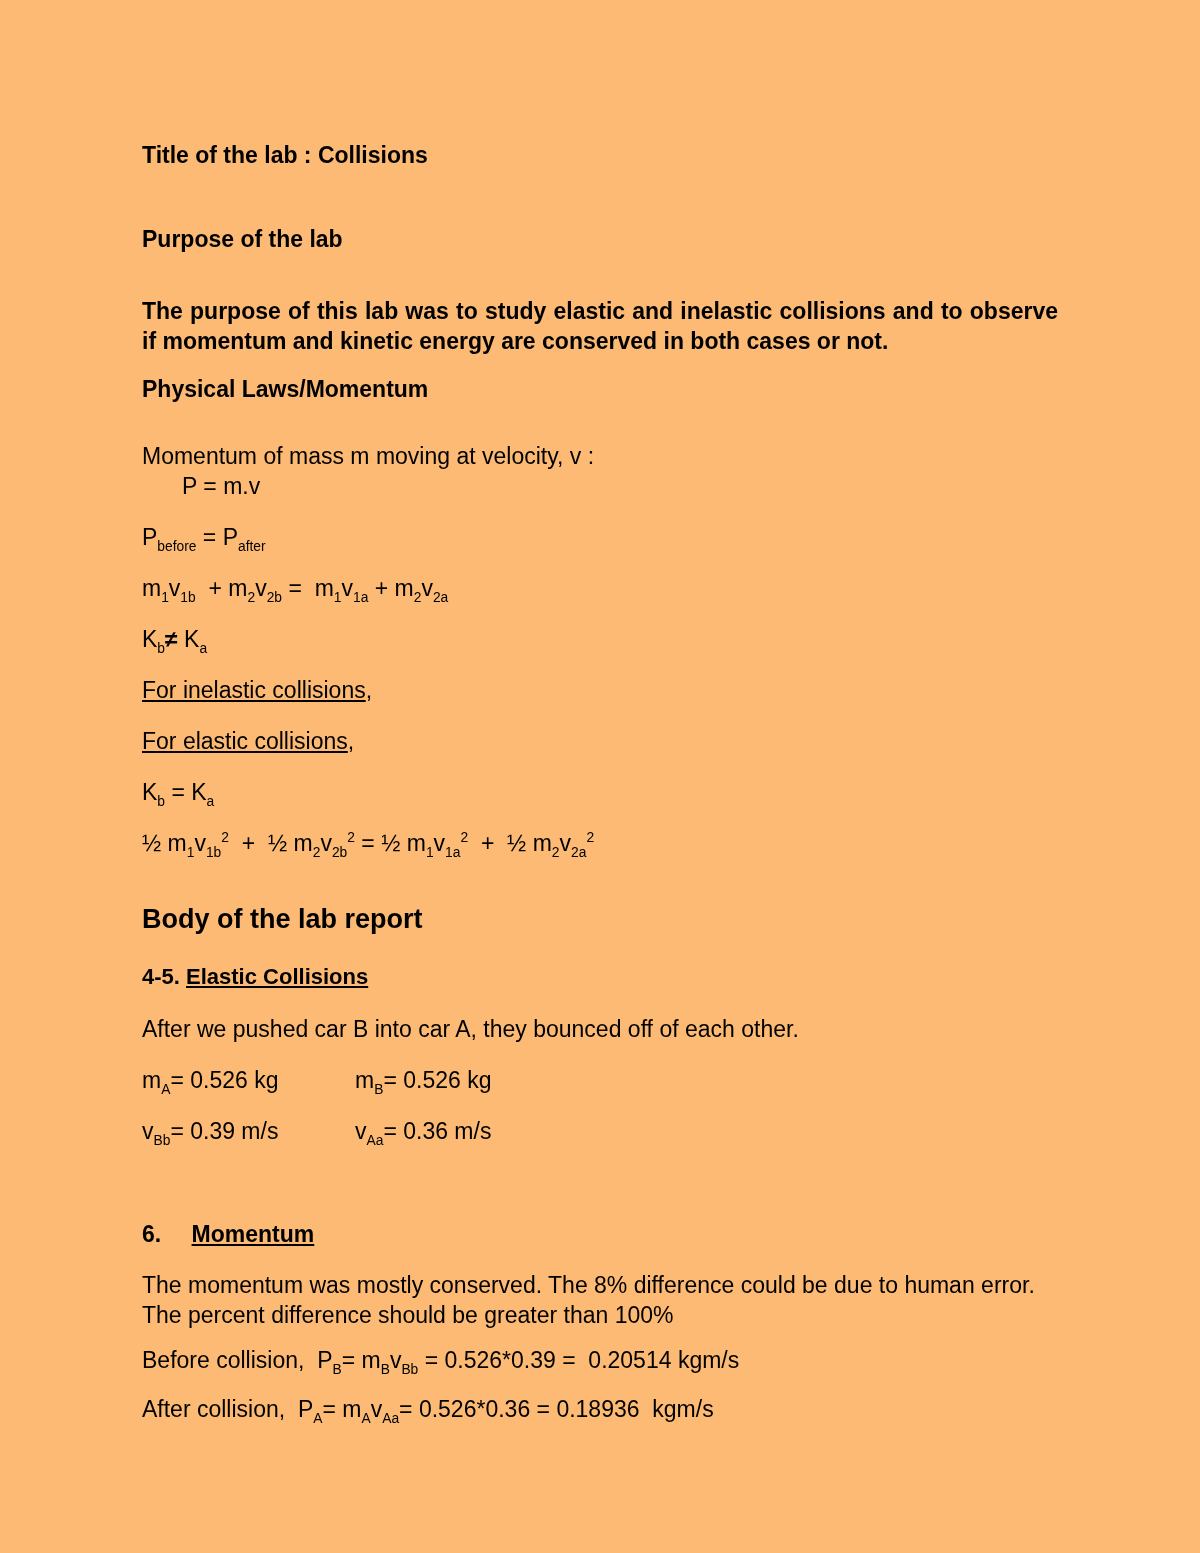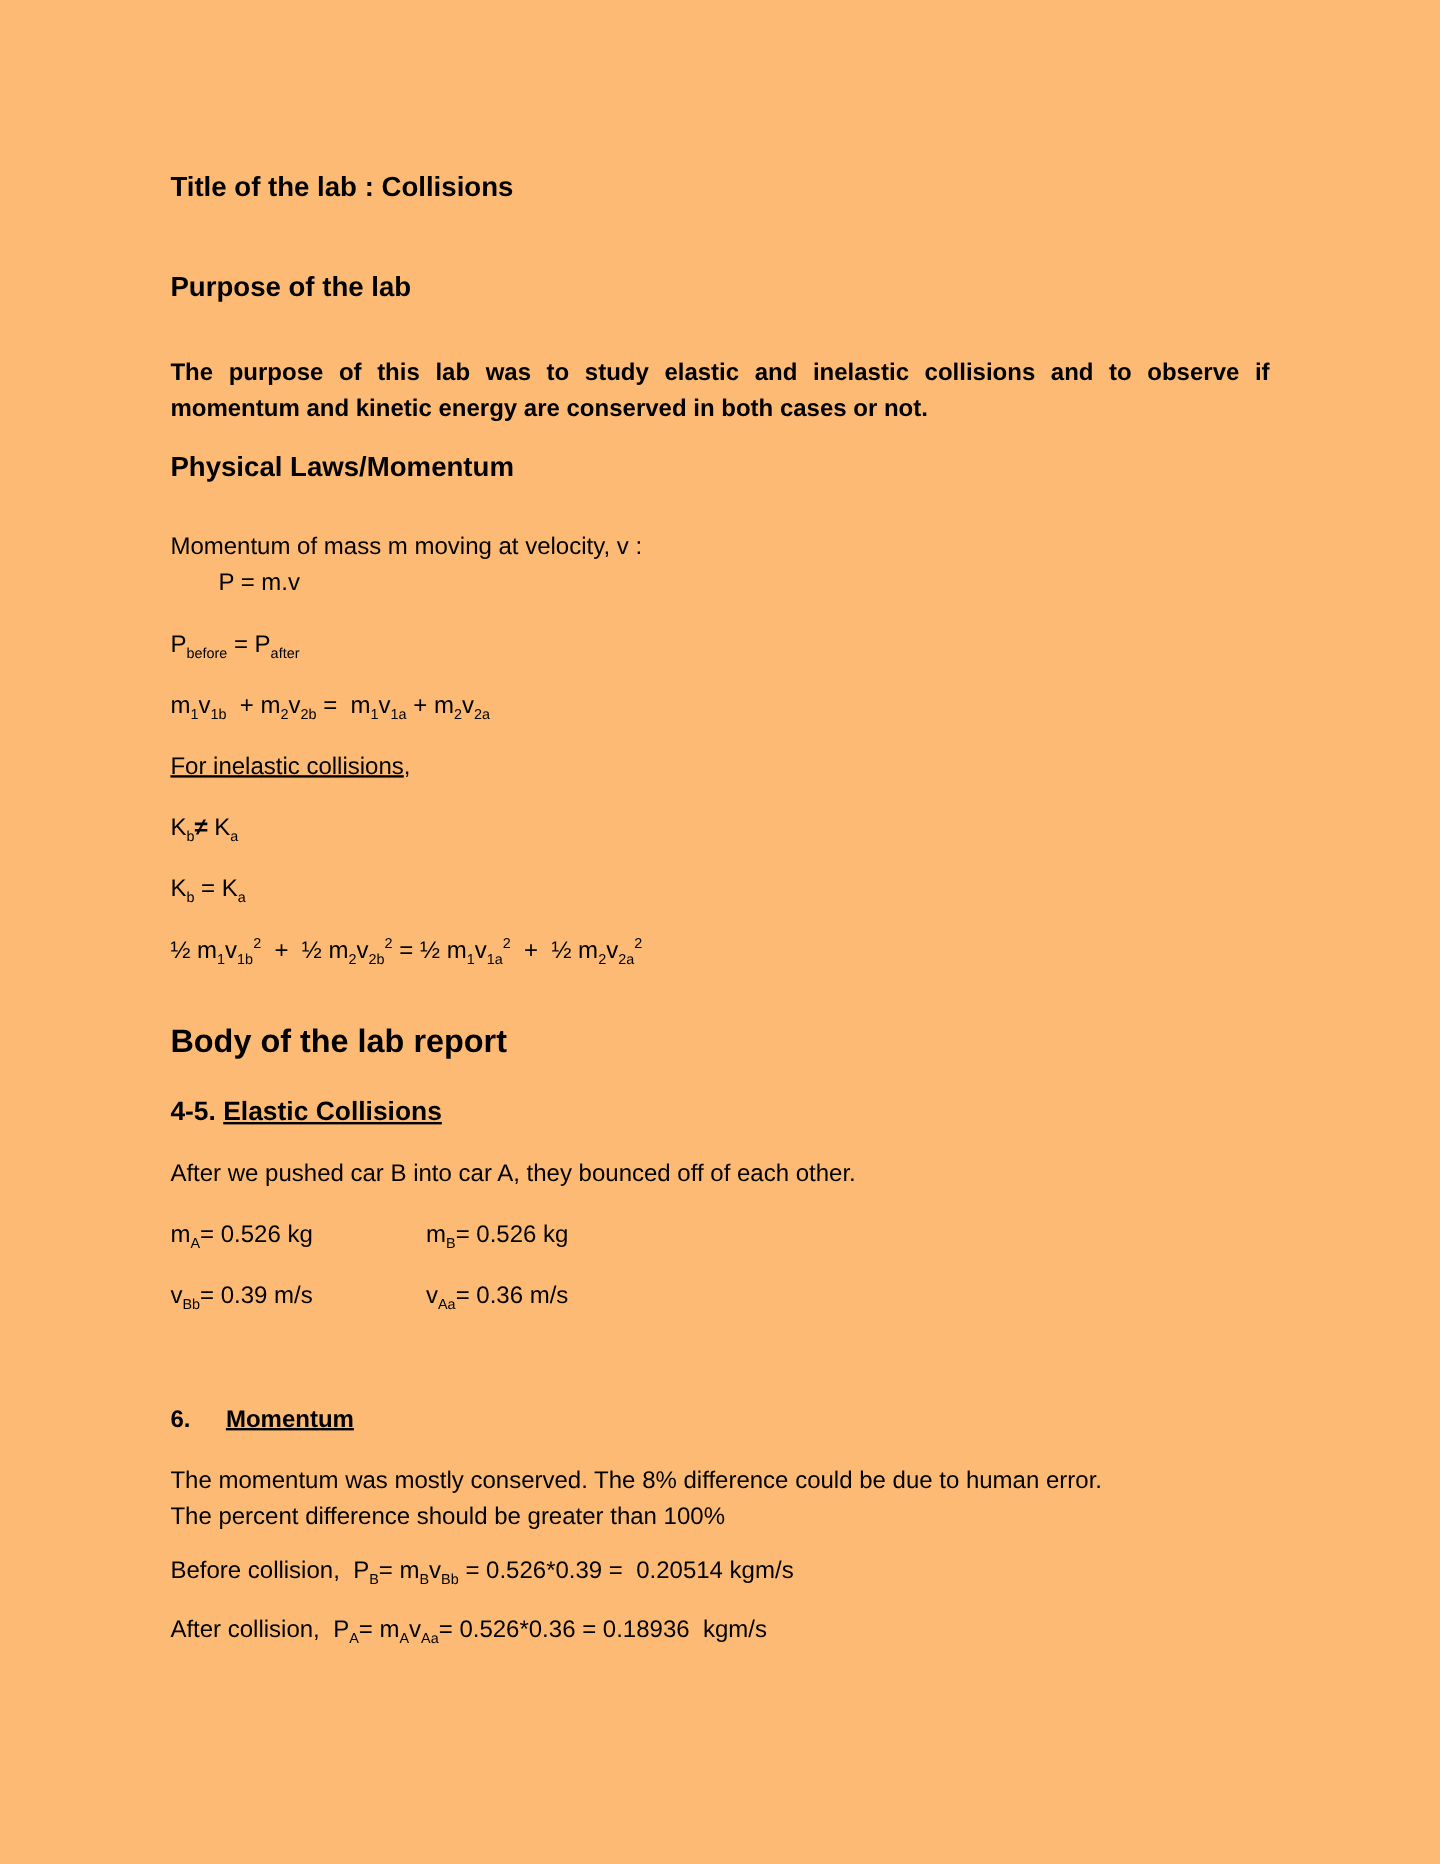--- a/index.html
+++ b/index.html
@@ -27,21 +27,21 @@
     font-size: 23px;
     font-weight: bold;
     line-height: 27px;
   }
   .h-large {
     font-size: 27px;
     font-weight: bold;
     line-height: 31px;
   }
   .body-text {
-    font-size: 20px;
+    font-size: 23px;
     line-height: 30px;
     white-space: pre-wrap;
   }
   .bold { font-weight: bold; }
   .justified { text-align: justify; }
   .indented { padding-left: 40px; }
 
   sub {
     font-size: 0.6em;
     line-height: 0;
@@ -85,24 +85,25 @@
   <h2 class="h-small mb-formh">Physical Laws/Momentum</h2>
 
   <p class="body-text">Momentum of mass m moving at velocity, v :</p>
 
   <p class="body-text indented mb-line">P = m.v</p>
 
   <p class="body-text mb-line"><span>P</span><sub>before</sub><span> = P</span><sub>after</sub></p>
 
   <p class="body-text mb-line"><span>m</span><sub>1</sub><span>v</span><sub>1b</sub><span>  + m</span><sub>2</sub><span>v</span><sub>2b</sub><span> =  m</span><sub>1</sub><span>v</span><sub>1a</sub><span> + m</span><sub>2</sub><span>v</span><sub>2a</sub></p>
 
+  <p class="body-text mb-line"><span>K</span><sub>b</sub><span style="font-weight: bold;">≠</span><span> K</span><sub>a</sub></p>
+
   <p class="body-text mb-line"><span style="text-decoration: underline;">For inelastic collisions</span><span>,</span></p>
 
-  <p class="body-text mb-line"><span>K</span><sub>b</sub><span style="font-weight: bold;">≠</span><span> K</span><sub>a</sub></p>
-
+  <p class="body-text mb-line"><span style="text-decoration: underline;">For elastic collisions</span><span>,</span></p>
 
   <p class="body-text mb-line"><span>K</span><sub>b</sub><span> = K</span><sub>a</sub></p>
 
   <p class="body-text mb-ke"><span>½ m</span><sub>1</sub><span>v</span><sub>1b</sub><sup>2</sup><span>  +  ½ m</span><sub>2</sub><span>v</span><sub>2b</sub><sup>2</sup><span> = ½ m</span><sub>1</sub><span>v</span><sub>1a</sub><sup>2</sup><span>  +  ½ m</span><sub>2</sub><span>v</span><sub>2a</sub><sup>2</sup></p>
 
   <h2 class="h-large mb-bodyh">Body of the lab report</h2>
 
   <h3 class="subheading mb-subh"><span>4-5. </span><span style="font-weight: bold; text-decoration: underline;">Elastic Collisions</span></h3>
 
   <p class="body-text mb-line">After we pushed car B into car A, they bounced off of each other.</p>

